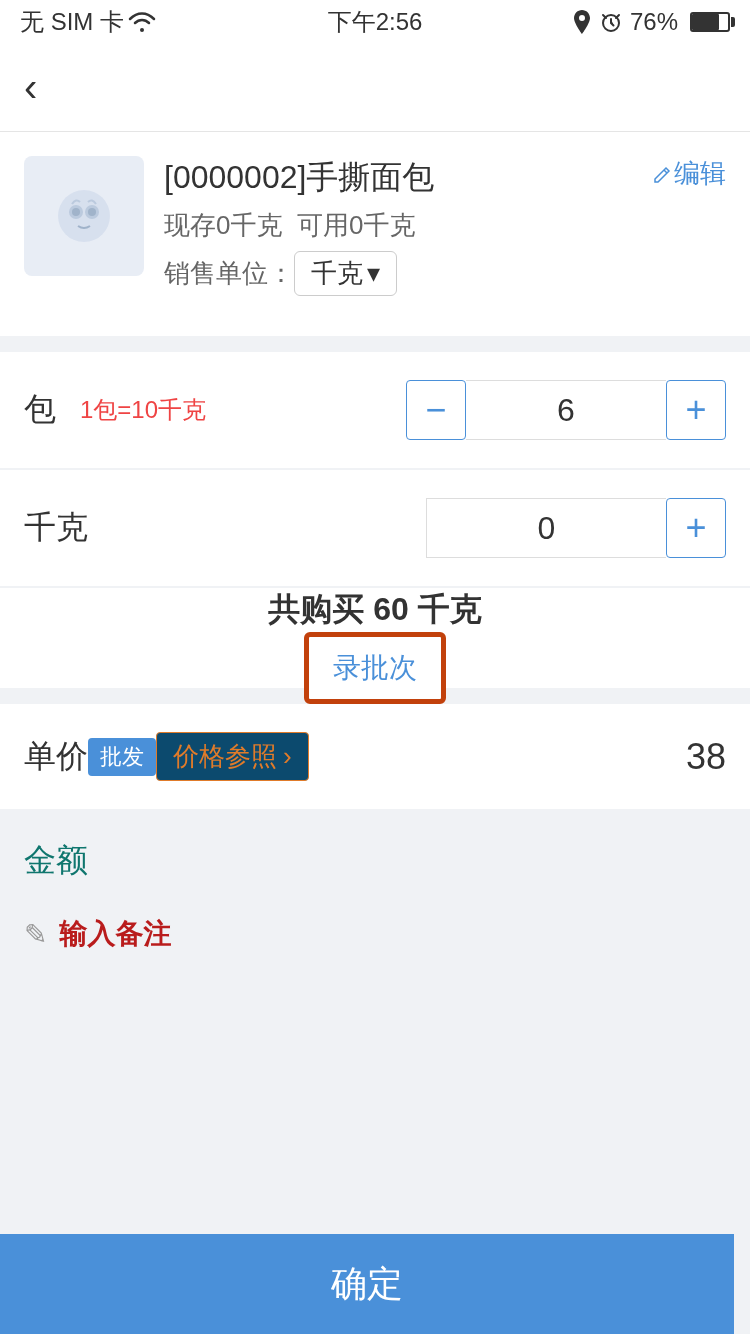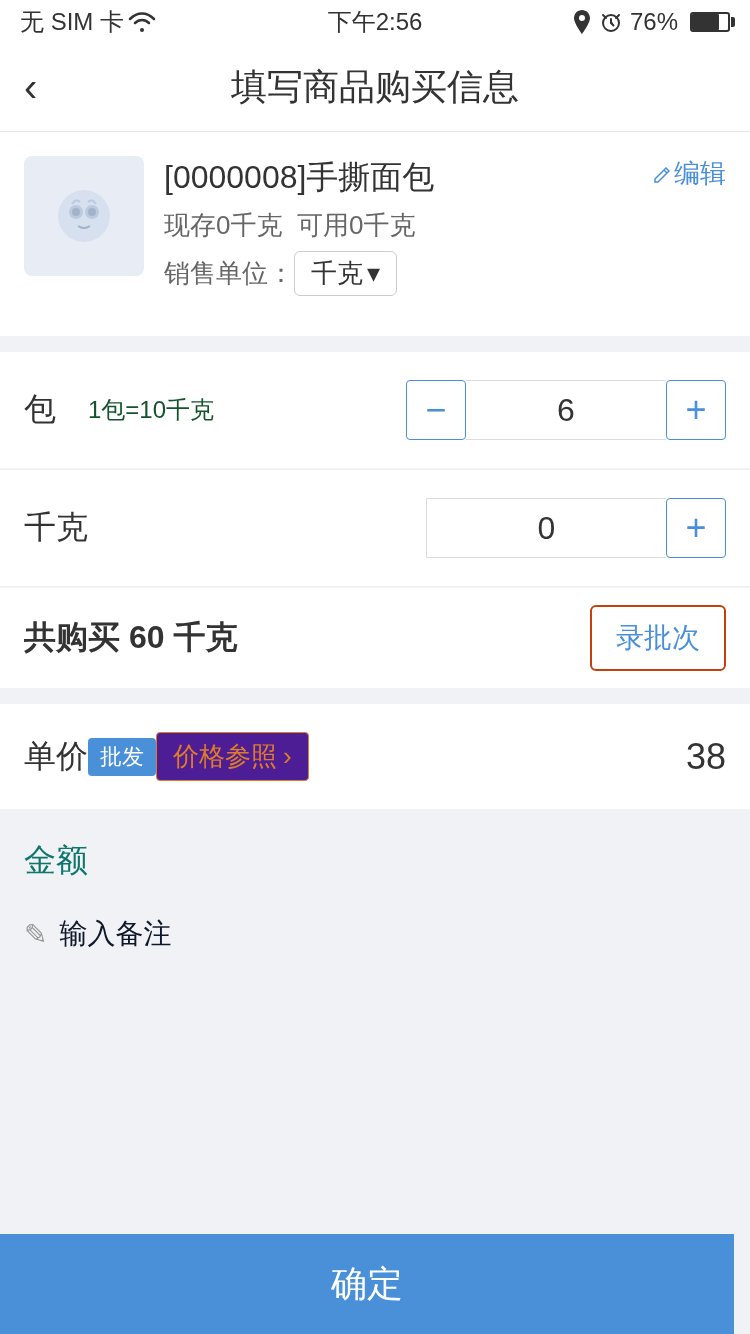--- a/index.html
+++ b/index.html
@@ -170,22 +170,22 @@
     .input-row:last-child {
       border-bottom: none;
     }
     .input-label {
       font-size: 32px;
       color: #333;
       flex-shrink: 0;
     }
     .input-sublabel {
       font-size: 24px;
-      color: #14532d;
-      margin-left: 16px;
+      color: #ef4444;
+      margin-left: 8px;
     }
     .input-controls {
       margin-left: auto;
       display: flex;
       align-items: center;
       gap: 0;
     }
     .qty-btn {
       width: 60px;
       height: 60px;
@@ -223,30 +223,31 @@
 
     
     .summary-section {
       background: #fff;
       padding: 0 24px;
       margin-bottom: 16px;
       display: flex;
       align-items: center;
       justify-content: space-between;
       height: 100px;
+      flex-direction: column;
     }
     .summary-text {
       font-size: 32px;
       color: #333;
     }
     .summary-text span {
       font-weight: 600;
     }
     .batch-btn {
-      border: 2px solid #c2410c;
+      border: 5px solid #c2410c;
       color: #4a90d9;
       background: #fff;
       font-size: 28px;
       padding: 12px 24px;
       border-radius: 6px;
       cursor: pointer;
     }
 
     
     .price-section {
@@ -264,21 +265,21 @@
     .price-tag {
       background: #4a90d9;
       color: #fff;
       font-size: 22px;
       padding: 4px 12px;
       border-radius: 4px;
     }
     .price-ref-btn {
       border: 1px solid #e07b2a;
       color: #e07b2a;
-      background: #4c1d95;
+      background: #0c4a6e;
       font-size: 26px;
       padding: 6px 16px;
       border-radius: 4px;
       display: flex;
       align-items: center;
       gap: 6px;
       cursor: pointer;
     }
     .price-value {
       margin-left: auto;
@@ -312,21 +313,22 @@
       align-items: center;
       gap: 12px;
       padding: 16px 0 28px;
     }
     .remark-icon {
       color: #999;
       font-size: 28px;
     }
     .remark-text {
       font-size: 28px;
-      color: #0f172a;
+      color: #b91c1c;
+      font-weight: bold;
     }
 
     
     .spacer {
       background: #f0f2f5;
       flex: 1;
       min-height: 260px;
     }
 
     
@@ -385,41 +387,40 @@
       </svg>
       <span>76%</span>
       <div class="battery-icon">
         <div class="battery-fill"></div>
       </div>
     </div>
   </div>
 
   <div class="nav-bar">
     <span class="nav-back">‹</span>
-    <span class="nav-title">填写商品购买信息</span>
   </div>
 
   <div style="background:#fff;margin-bottom:16px;position:relative;">
     <div class="product-section">
       <div class="product-image">
 
         <svg viewBox="0 0 60 60" width="60" height="60">
           <circle cx="30" cy="30" r="26" fill="#c8d4e8"></circle>
           <circle cx="22" cy="26" r="7" fill="#8fa8c8"></circle>
           <circle cx="38" cy="26" r="7" fill="#8fa8c8"></circle>
           <circle cx="22" cy="26" r="4" fill="#5a7aa0"></circle>
           <circle cx="38" cy="26" r="4" fill="#5a7aa0"></circle>
           <path d="M24 40 Q30 44 36 40" fill="none" stroke="#5a7aa0" stroke-width="2"></path>
           <path d="M18 18 Q22 12 26 16" fill="none" stroke="#8fa8c8" stroke-width="2"></path>
           <path d="M42 18 Q38 12 34 16" fill="none" stroke="#8fa8c8" stroke-width="2"></path>
         </svg>
       </div>
       <div class="product-info">
         <div class="product-name">
-          <span>[0000008]</span><span>手撕面包</span>
+          <span>[0000002]</span><span>手撕面包</span>
         </div>
         <div class="product-stock">
           <span>现存0千克</span>&nbsp;&nbsp;<span>可用0千克</span>
         </div>
         <div class="product-unit-row">
           <span>销售单位：</span>
           <div class="unit-select">
             <span>千克</span>
             <span>▾</span>
           </div>

